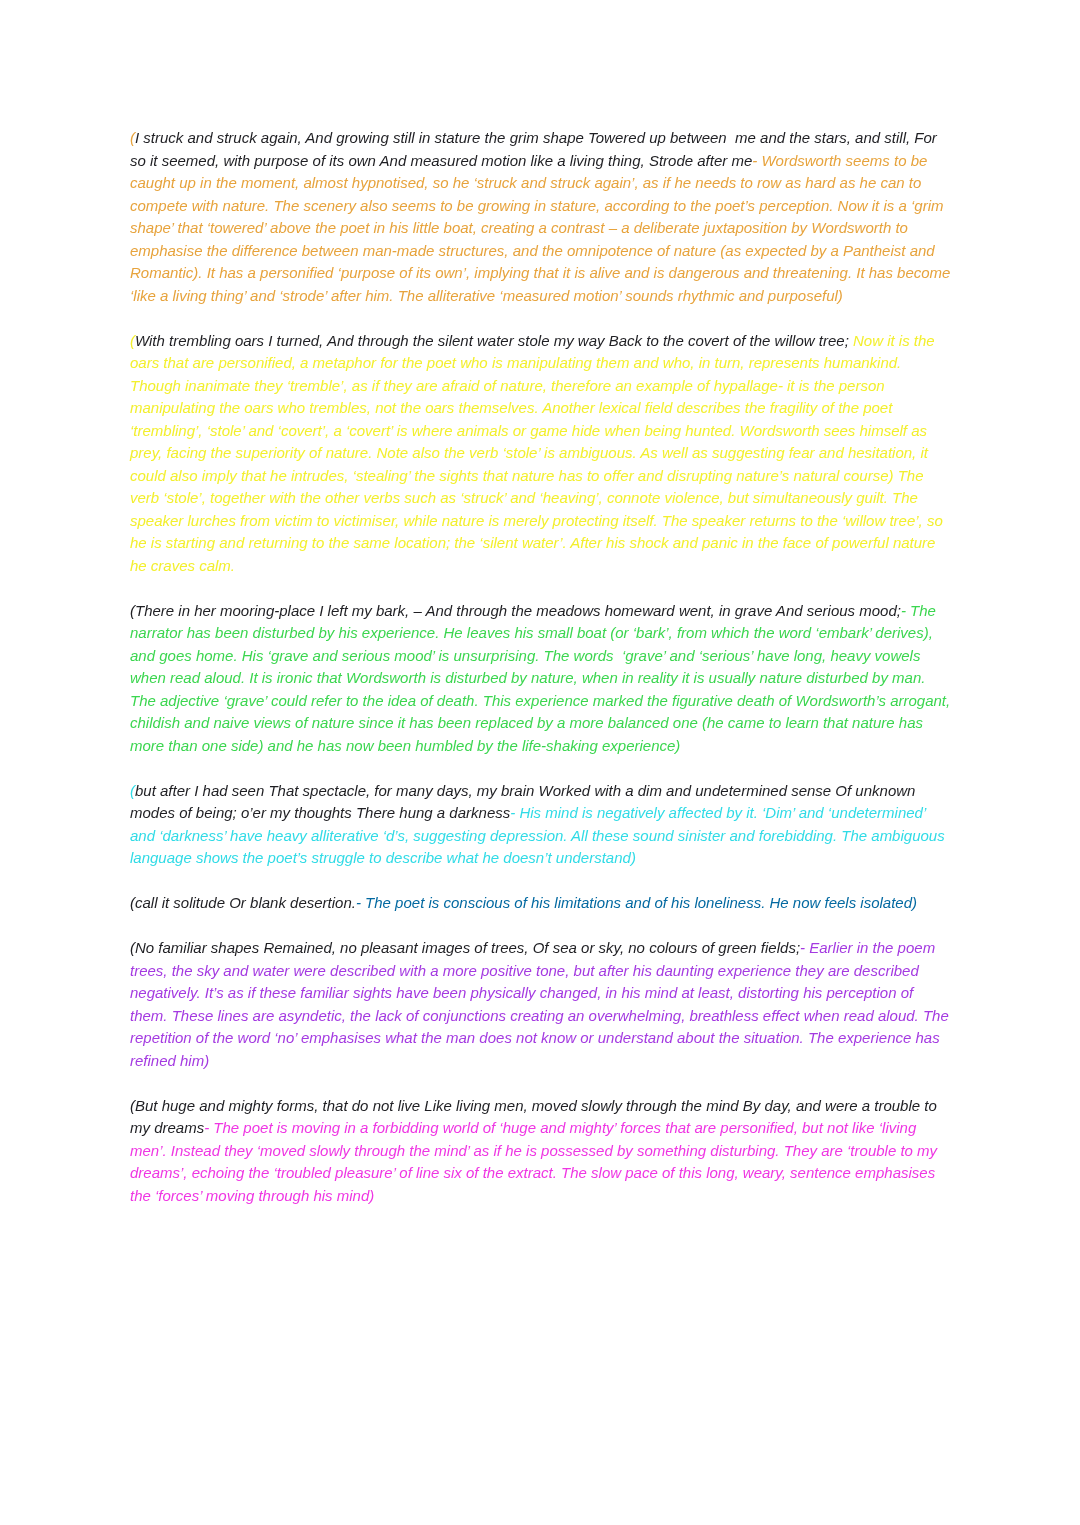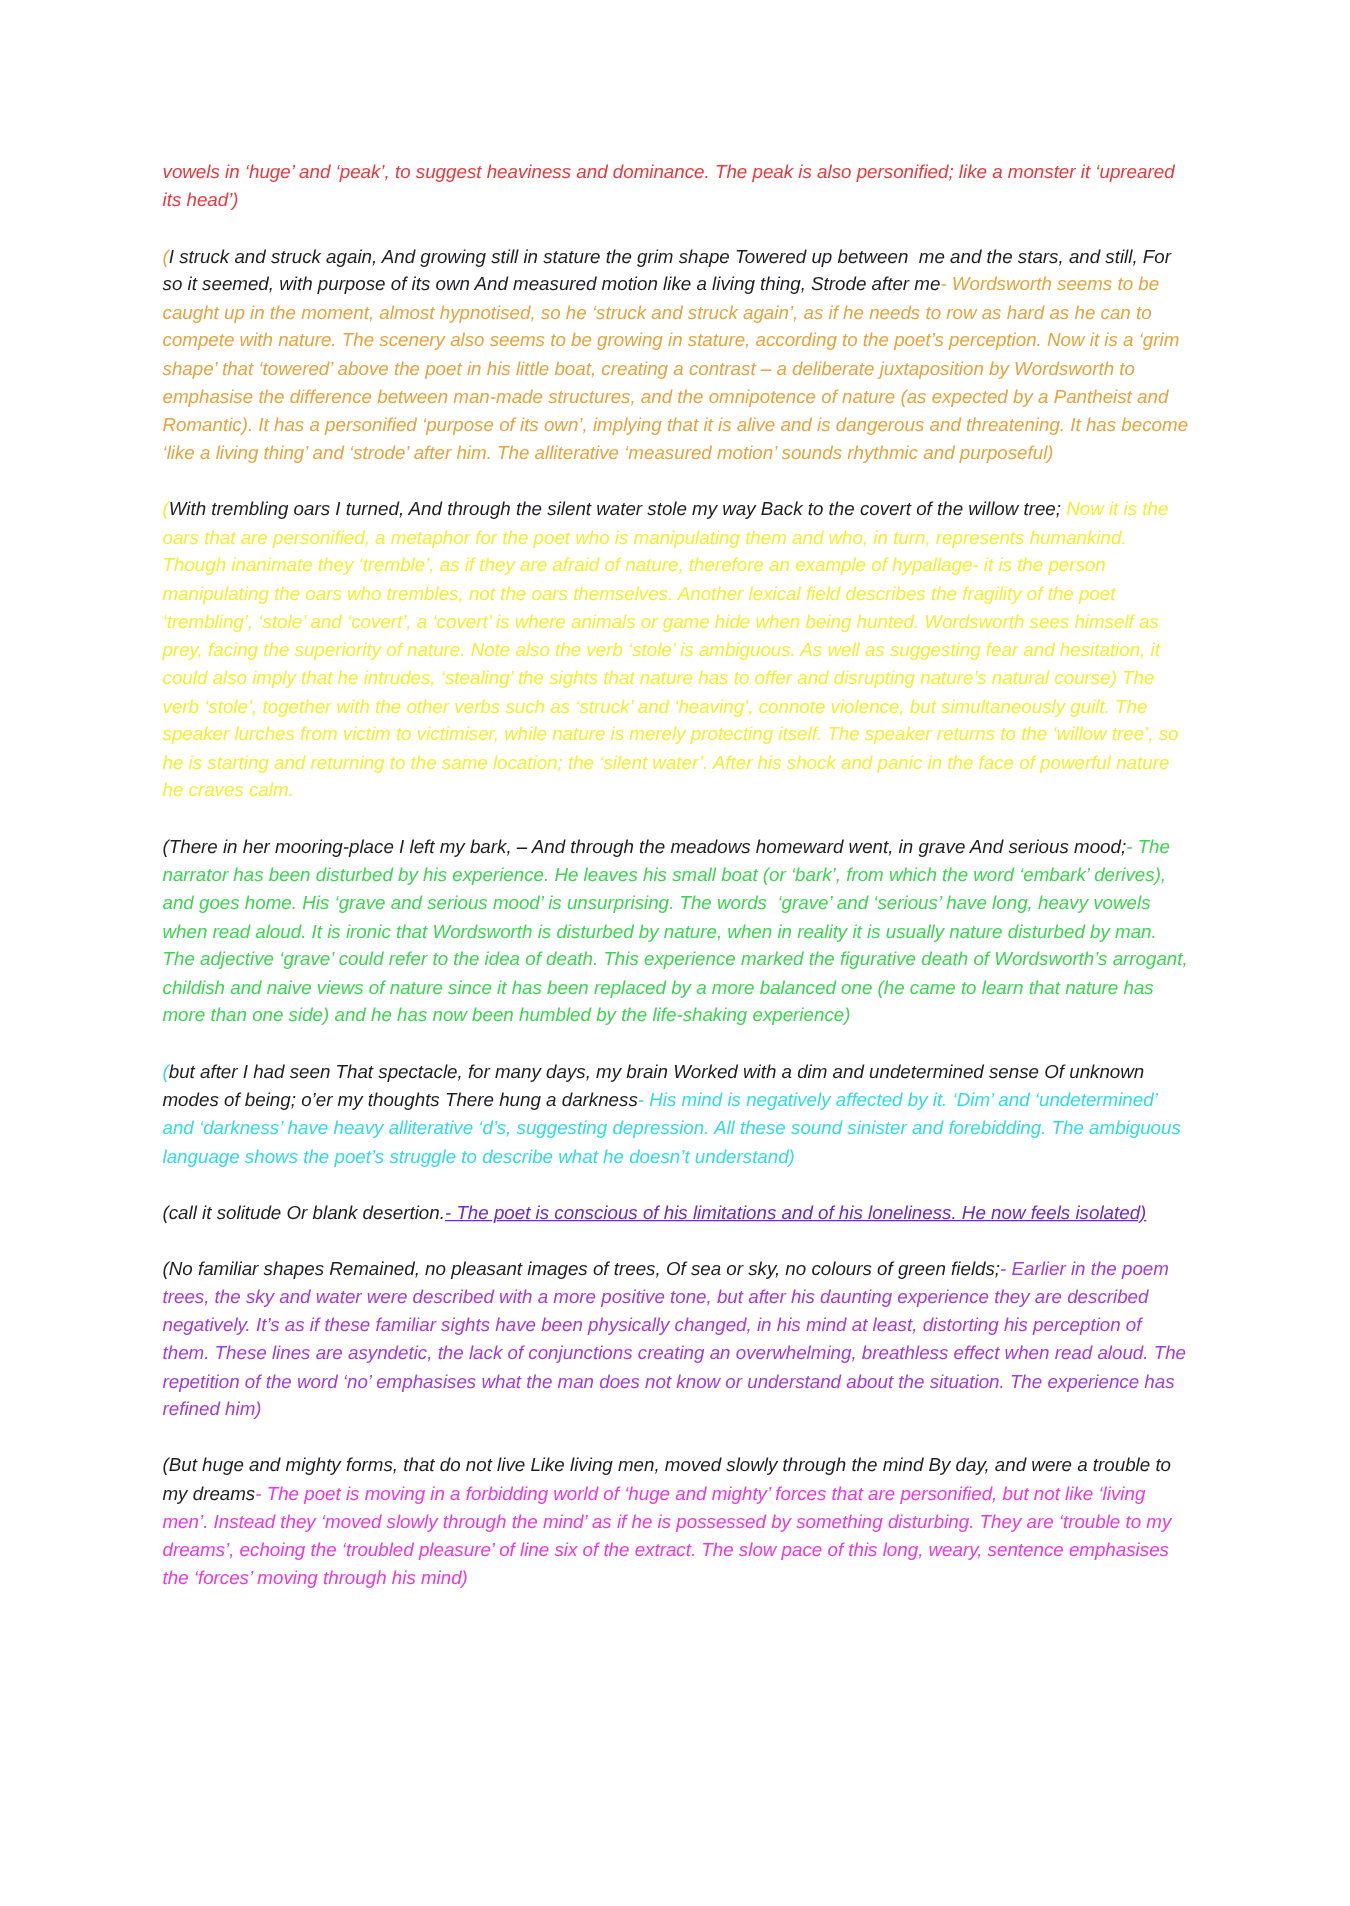--- a/index.html
+++ b/index.html
@@ -30,22 +30,21 @@
     white-space: pre-wrap;
     text-align: left;
   }
   .para span { font-style: italic; }
 </style>
 </head>
 <body>
 
 <div class="page">
   <div class="text-column">
-      <p class="para"><span style="color: rgb(234, 57, 59);">vowels in ‘huge’ and ‘peak’, to suggest heaviness and dominance. The peak is also personified; like a monster it ‘upreared its head’)</span></p>
       <p class="para"><span style="color: rgb(231, 163, 60);">(</span><span style="color: rgb(31, 31, 35);">I struck and struck again, And growing still in stature the grim shape Towered up between  me and the stars, and still, For so it seemed, with purpose of its own And measured motion like a living thing, Strode after me</span><span style="color: rgb(231, 163, 60);">- Wordsworth seems to be caught up in the moment, almost hypnotised, so he ‘struck and struck again’, as if he needs to row as hard as he can to compete with nature. The scenery also seems to be growing in stature, according to the poet’s perception. Now it is a ‘grim shape’ that ‘towered’ above the poet in his little boat, creating a contrast – a deliberate juxtaposition by Wordsworth to emphasise the difference between man-made structures, and the omnipotence of nature (as expected by a Pantheist and Romantic). It has a personified ‘purpose of its own’, implying that it is alive and is dangerous and threatening. It has become ‘like a living thing’ and ‘strode’ after him. The alliterative ‘measured motion’ sounds rhythmic and purposeful)</span></p>
       <p class="para"><span style="color: rgb(243, 239, 45);">(</span><span style="color: rgb(31, 31, 35);">With trembling oars I turned, And through the silent water stole my way Back to the covert of the willow tree; </span><span style="color: rgb(243, 239, 45);">Now it is the oars that are personified, a metaphor for the poet who is manipulating them and who, in turn, represents humankind. Though inanimate they ‘tremble’, as if they are afraid of nature, therefore an example of hypallage- it is the person manipulating the oars who trembles, not the oars themselves. Another lexical field describes the fragility of the poet ‘trembling’, ‘stole’ and ‘covert’, a ‘covert’ is where animals or game hide when being hunted. Wordsworth sees himself as prey, facing the superiority of nature. Note also the verb ‘stole’ is ambiguous. As well as suggesting fear and hesitation, it could also imply that he intrudes, ‘stealing’ the sights that nature has to offer and disrupting nature’s natural course) The verb ‘stole’, together with the other verbs such as ‘struck’ and ‘heaving’, connote violence, but simultaneously guilt. The speaker lurches from victim to victimiser, while nature is merely protecting itself. The speaker returns to the ‘willow tree’, so he is starting and returning to the same location; the ‘silent water’. After his shock and panic in the face of powerful nature he craves calm.</span></p>
       <p class="para"><span style="color: rgb(31, 31, 35);">(There in her mooring-place I left my bark, – And through the meadows homeward went, in grave And serious mood;</span><span style="color: rgb(59, 214, 79);">- The narrator has been disturbed by his experience. He leaves his small boat (or ‘bark’, from which the word ‘embark’ derives), and goes home. His ‘grave and serious mood’ is unsurprising. The words  ‘grave’ and ‘serious’ have long, heavy vowels when read aloud. It is ironic that Wordsworth is disturbed by nature, when in reality it is usually nature disturbed by man. The adjective ‘grave’ could refer to the idea of death. This experience marked the figurative death of Wordsworth’s arrogant, childish and naive views of nature since it has been replaced by a more balanced one (he came to learn that nature has more than one side) and he has now been humbled by the life-shaking experience)</span></p>
       <p class="para"><span style="color: rgb(48, 219, 230);">(</span><span style="color: rgb(31, 31, 35);">but after I had seen That spectacle, for many days, my brain Worked with a dim and undetermined sense Of unknown modes of being; o’er my thoughts There hung a darkness</span><span style="color: rgb(48, 219, 230);">- His mind is negatively affected by it. ‘Dim’ and ‘undetermined’ and ‘darkness’ have heavy alliterative ‘d’s, suggesting depression. All these sound sinister and forebidding. The ambiguous language shows the poet’s struggle to describe what he doesn’t understand)</span></p>
-      <p class="para"><span style="color: rgb(31, 31, 35); margin-top: 11px;">(call it solitude Or blank desertion.</span><span style="color: #6d28d9; text-decoration: underline;">- The poet is conscious of his limitations and of his loneliness. He now feels isolated)</span></p>
+      <p class="para"><span style="color: rgb(31, 31, 35); margin-top: 11px;">(call it solitude Or blank desertion.</span><span style="color: #0369a1;">- The poet is conscious of his limitations and of his loneliness. He now feels isolated)</span></p>
       <p class="para"><span style="color: rgb(31, 31, 35);">(No familiar shapes Remained, no pleasant images of trees, Of sea or sky, no colours of green fields;</span><span style="color: rgb(164, 58, 225);">- Earlier in the poem trees, the sky and water were described with a more positive tone, but after his daunting experience they are described negatively. It’s as if these familiar sights have been physically changed, in his mind at least, distorting his perception of them. These lines are asyndetic, the lack of conjunctions creating an overwhelming, breathless effect when read aloud. The repetition of the word ‘no’ emphasises what the man does not know or understand about the situation. The experience has refined him)</span></p>
       <p class="para"><span style="color: rgb(31, 31, 35);">(But huge and mighty forms, that do not live Like living men, moved slowly through the mind By day, and were a trouble to my dreams</span><span style="color: rgb(239, 54, 227);">- The poet is moving in a forbidding world of ‘huge and mighty’ forces that are personified, but not like ‘living men’. Instead they ‘moved slowly through the mind’ as if he is possessed by something disturbing. They are ‘trouble to my dreams’, echoing the ‘troubled pleasure’ of line six of the extract. The slow pace of this long, weary, sentence emphasises the ‘forces’ moving through his mind)</span></p>
     </div>
 </div>
 
 </body></html>

